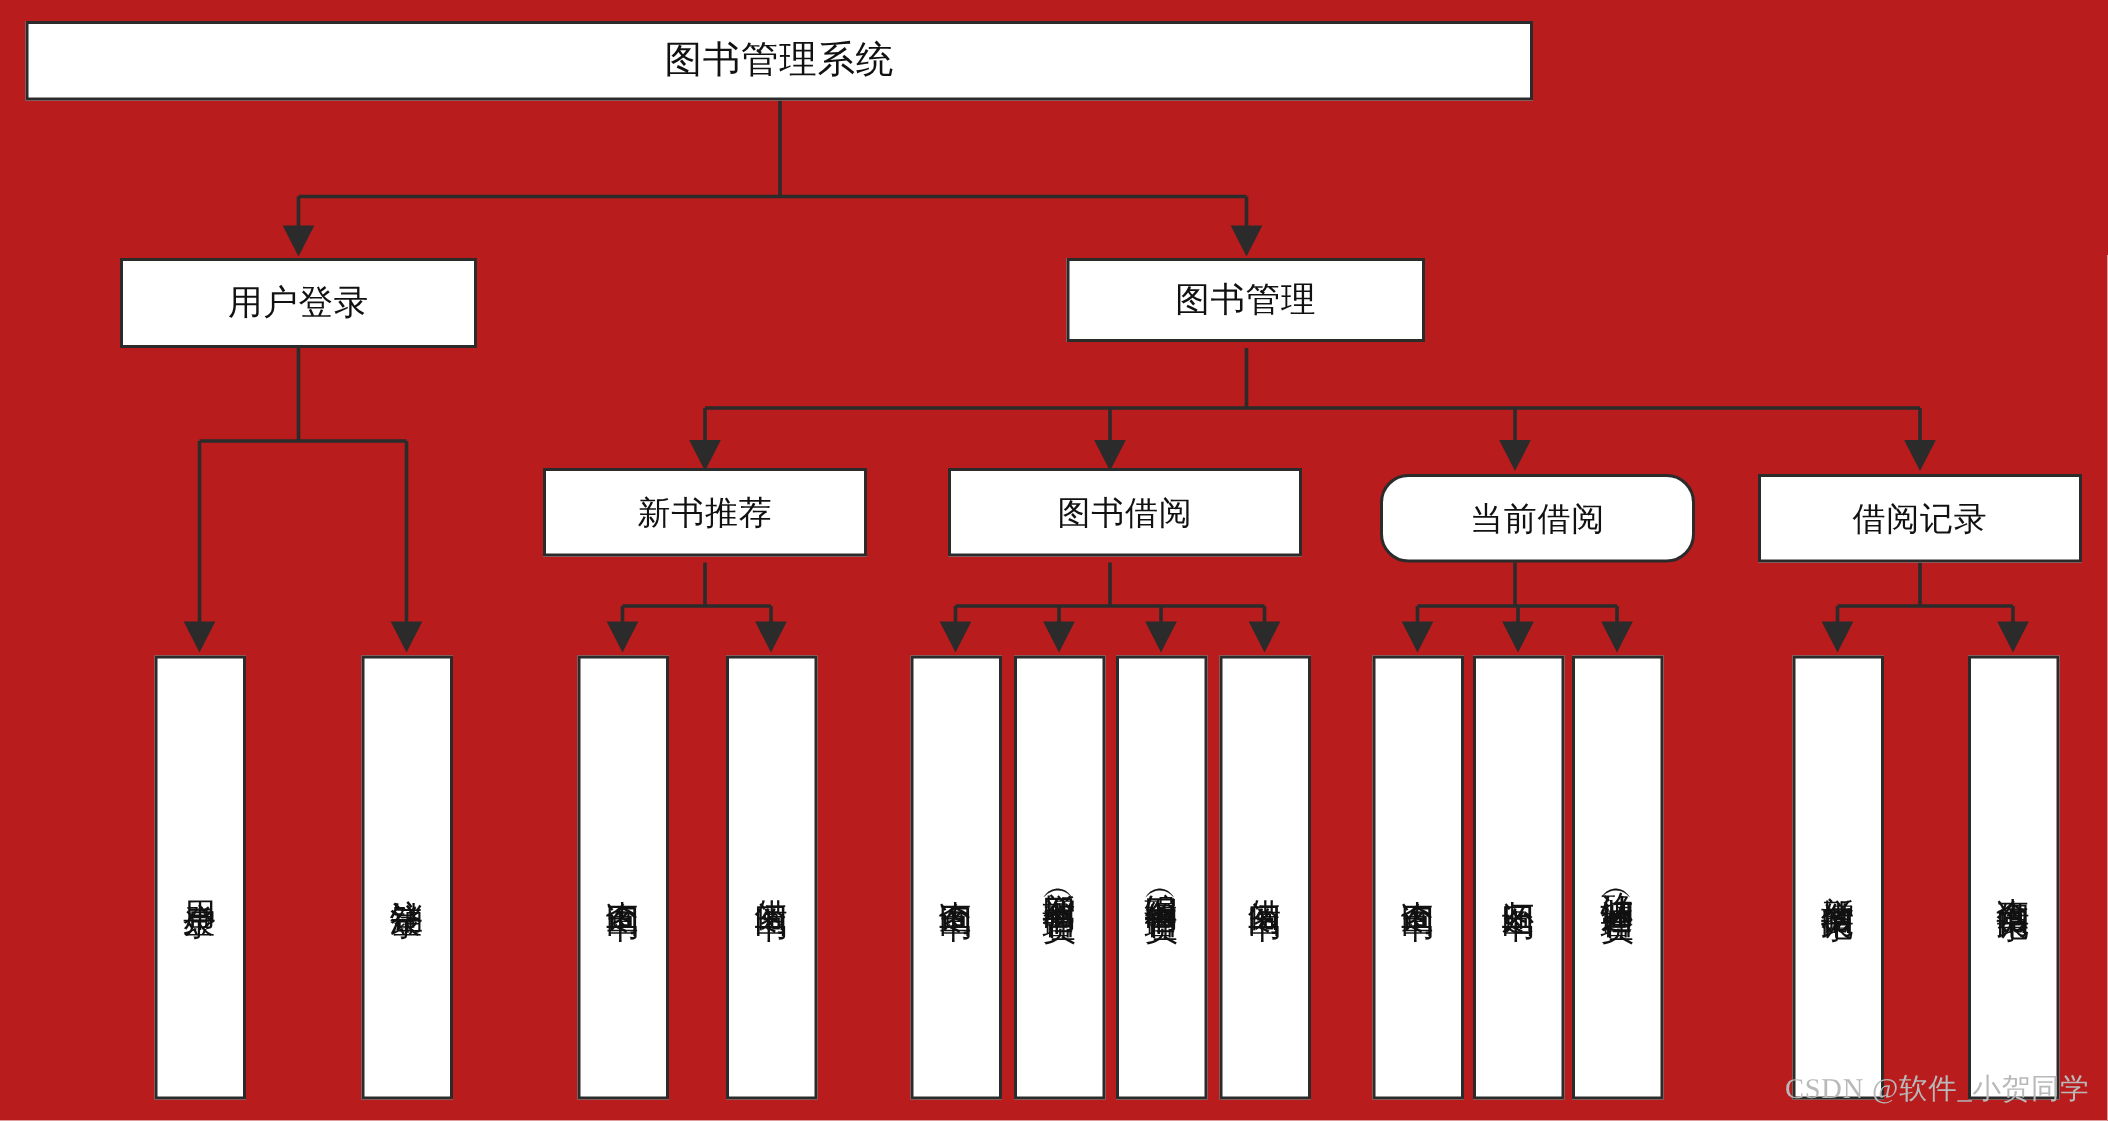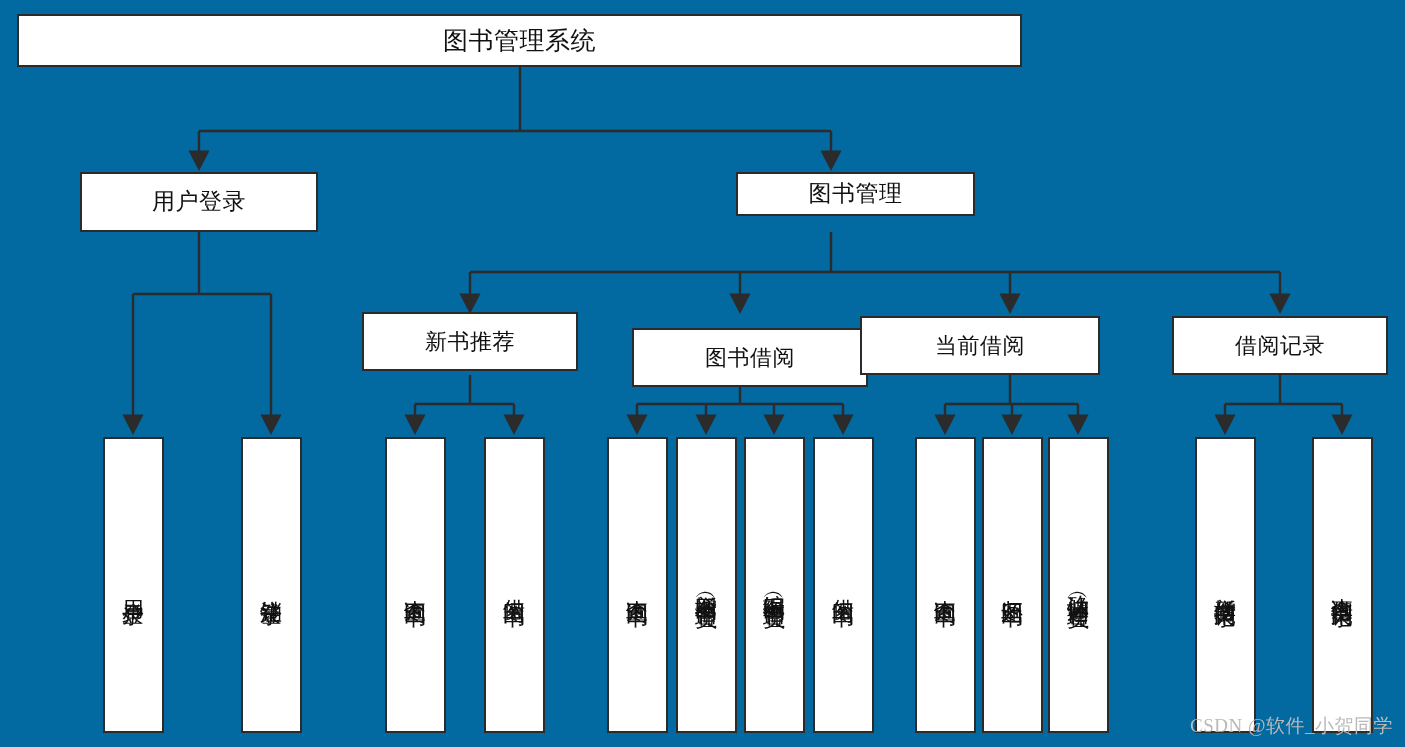--- a/index.html
+++ b/index.html
@@ -8,21 +8,21 @@
     padding: 0;
     background: #ffffff;
   }
   body {
     font-family: "Liberation Sans", "DejaVu Sans", sans-serif;
   }
   #diagram-root {
     position: relative;
     width: 1405px;
     height: 747px;
-    background: #0369a1;
+    background: #b91c1c;
     overflow: hidden;
   }
   #edges-layer {
     position: absolute;
     left: 0;
     top: 0;
     width: 1405px;
     height: 747px;
     pointer-events: none;
   }
@@ -128,31 +128,31 @@
     </g>
   </svg>
 
   <div class="node level-0" style="left:17px; top:14px; width:1005px; height:53px;">
     <span class="node-label">图书管理系统</span>
   </div>
 
   <div class="node level-1" style="left:80px; top:172px; width:238px; height:60px;">
     <span class="node-label">用户登录</span>
   </div>
-  <div class="node level-1" style="left:711px; top:172px; width:239px; height:44px;margin-left:25px;">
+  <div class="node level-1" style="left:711px; top:172px; width:239px; height:56px;">
     <span class="node-label">图书管理</span>
   </div>
 
   <div class="node level-2" style="left:362px; top:312px; width:216px; height:59px;">
     <span class="node-label">新书推荐</span>
   </div>
-  <div class="node level-2" style="left:632px; top:328px; width:236px; height:59px;text-align:center;">
+  <div class="node level-2" style="left:632px; top:312px; width:236px; height:59px;text-align:center;">
     <span class="node-label">图书借阅</span>
   </div>
-  <div class="node level-2" style="left:860px; top:316px; width:240px; height:59px;">
+  <div class="node level-2" style="left:920px; top:316px; width:210px; height:59px;border-radius:19px;">
     <span class="node-label">当前借阅</span>
   </div>
   <div class="node level-2" style="left:1172px; top:316px; width:216px; height:59px;justify-content:center;">
     <span class="node-label">借阅记录</span>
   </div>
 
   <div class="node leaf" style="left:103px; top:437px; width:61px; height:296px;">
     <span class="node-label">用户登录</span>
   </div>
   <div class="node leaf" style="left:241px; top:437px; width:61px; height:296px;">

